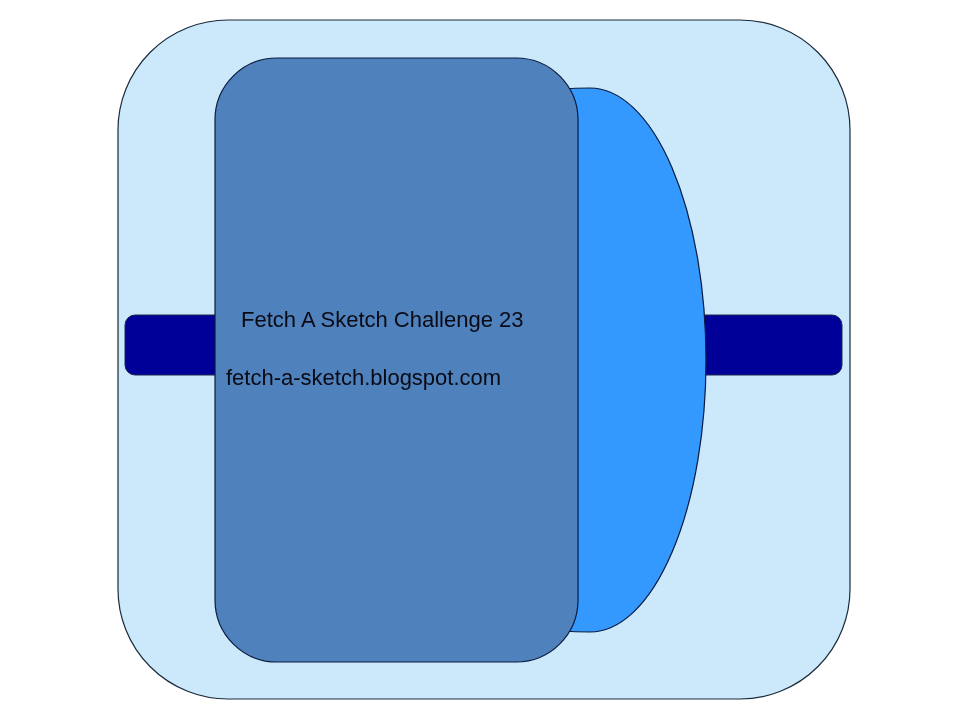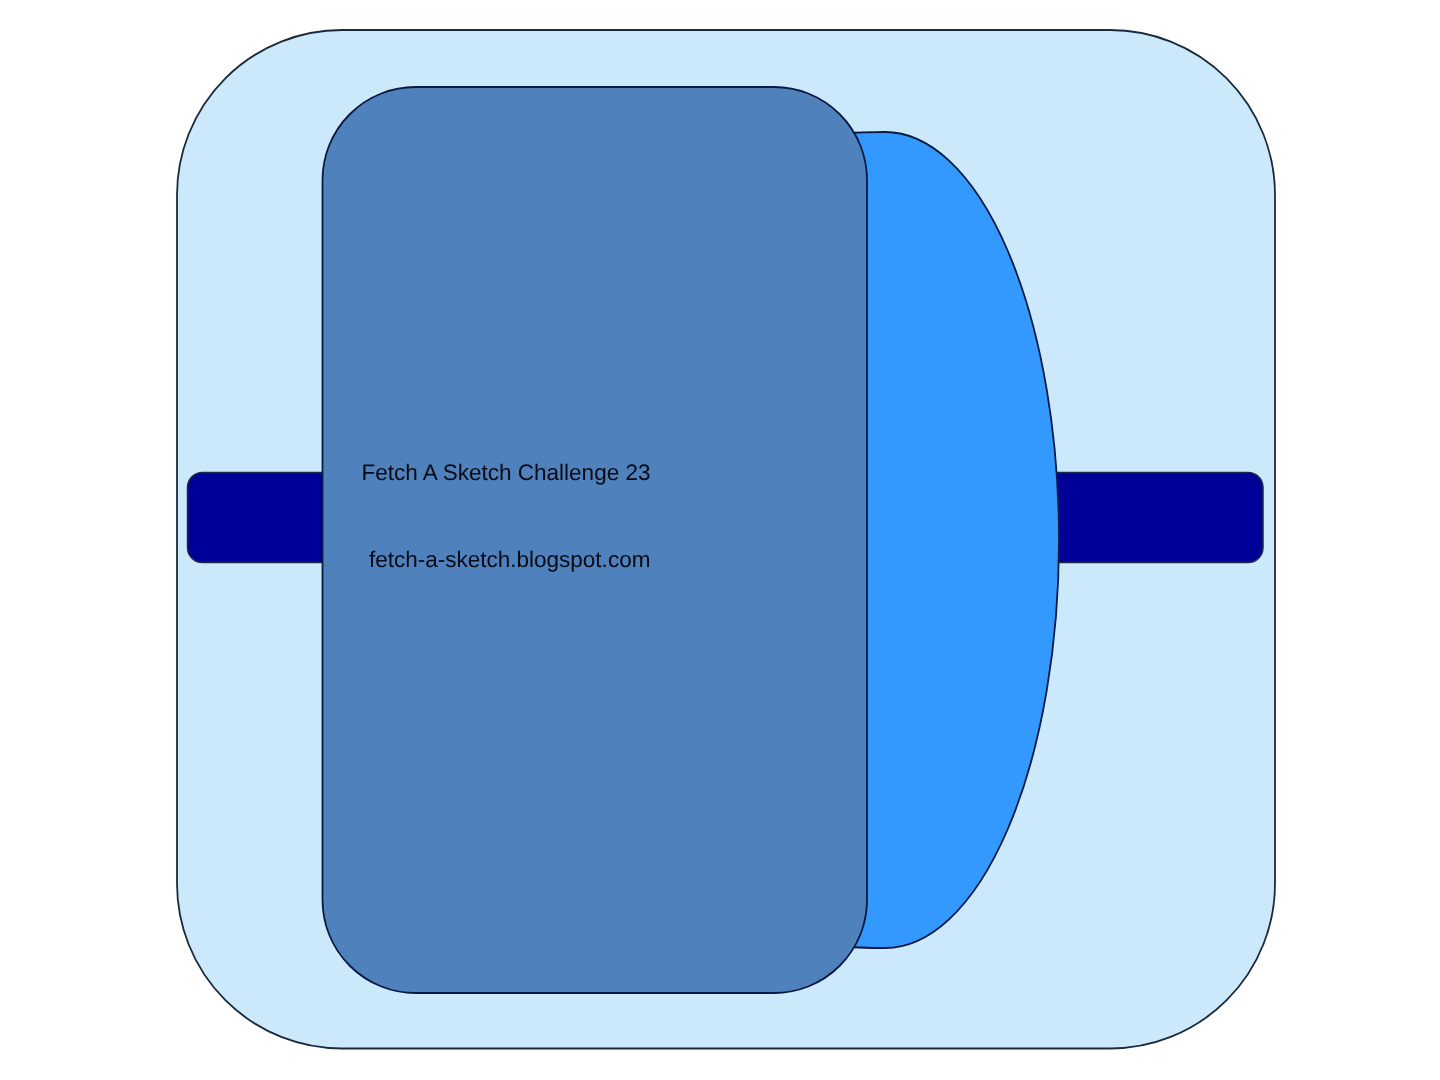--- a/index.html
+++ b/index.html
@@ -1,23 +1,23 @@
 <!DOCTYPE html>
 <html><head>
   <meta charset="utf-8">
   <style>
     html, body { margin: 0; padding: 0; background: #ffffff; }
     body { width: 960px; height: 720px; position: relative; overflow: hidden; }
     svg { position: absolute; left: 0; top: 0; }
-    .label { position: absolute; font-family: "Liberation Sans", sans-serif; font-size: 15px; color: #0a0a14; white-space: nowrap; }
+    .label { position: absolute; font-family: "Liberation Sans", sans-serif; font-size: 22px; color: #0a0a14; white-space: nowrap; }
   </style>
 </head>
 <body>
 
 <svg width="960" height="720" viewBox="0 0 960 720">
   <rect x="118" y="20" width="732" height="679" rx="110" ry="110" fill="#cce9fc" stroke="#1a2a3a" stroke-width="1.2"></rect>
   <rect x="125" y="315" width="717" height="60" rx="10" ry="10" fill="#000099" stroke="#1a2a4a" stroke-width="1"></rect>
   <path d="M 540 92 Q 560 88 590 88 A 116 272 0 0 1 706 360 A 116 272 0 0 1 590 632 Q 560 632 540 628 Z" fill="#3399ff" stroke="#0a1a40" stroke-width="1.2"></path>
   <rect x="215" y="58" width="363" height="604" rx="62" ry="62" fill="#4f81bd" stroke="#0a1a40" stroke-width="1.2"></rect>
 </svg>
 
 <div class="label" style="left:241px; top:307px;">Fetch A Sketch Challenge 23</div>
-<div class="label" style="left:246px; top:365px;">fetch-a-sketch.blogspot.com</div>
+<div class="label" style="left:226px; top:365px;">fetch-a-sketch.blogspot.com</div>
 
 </body></html>

